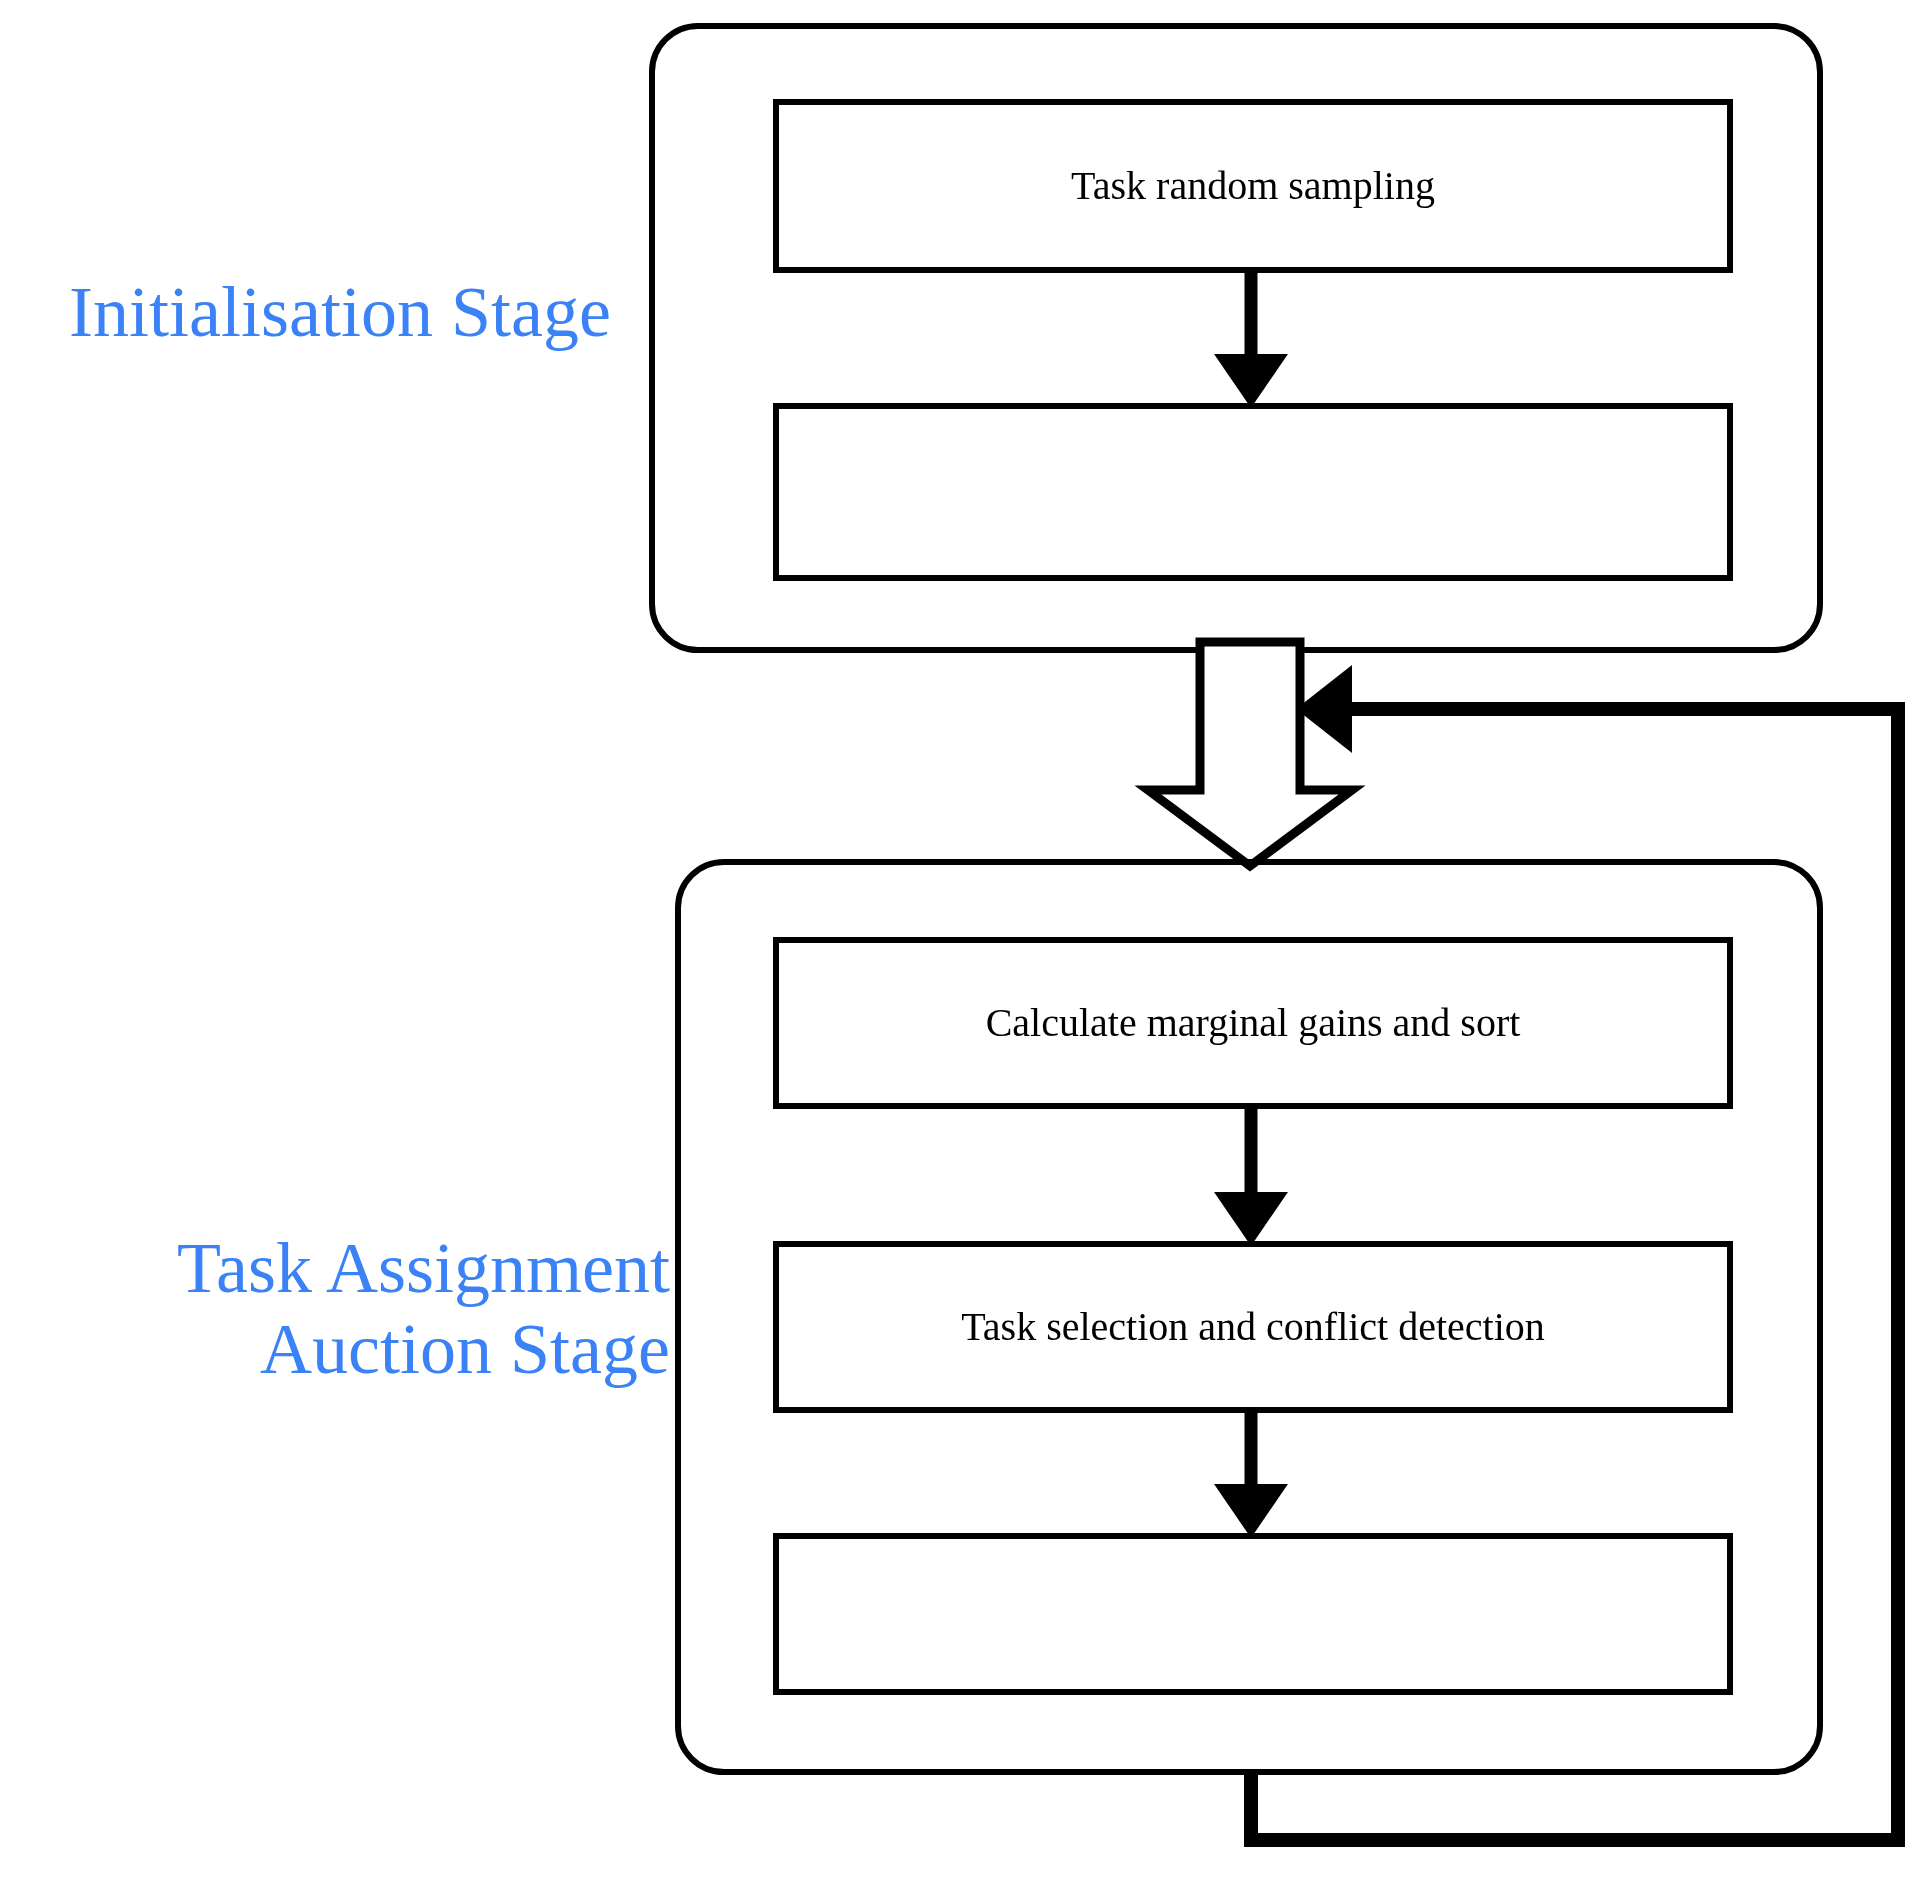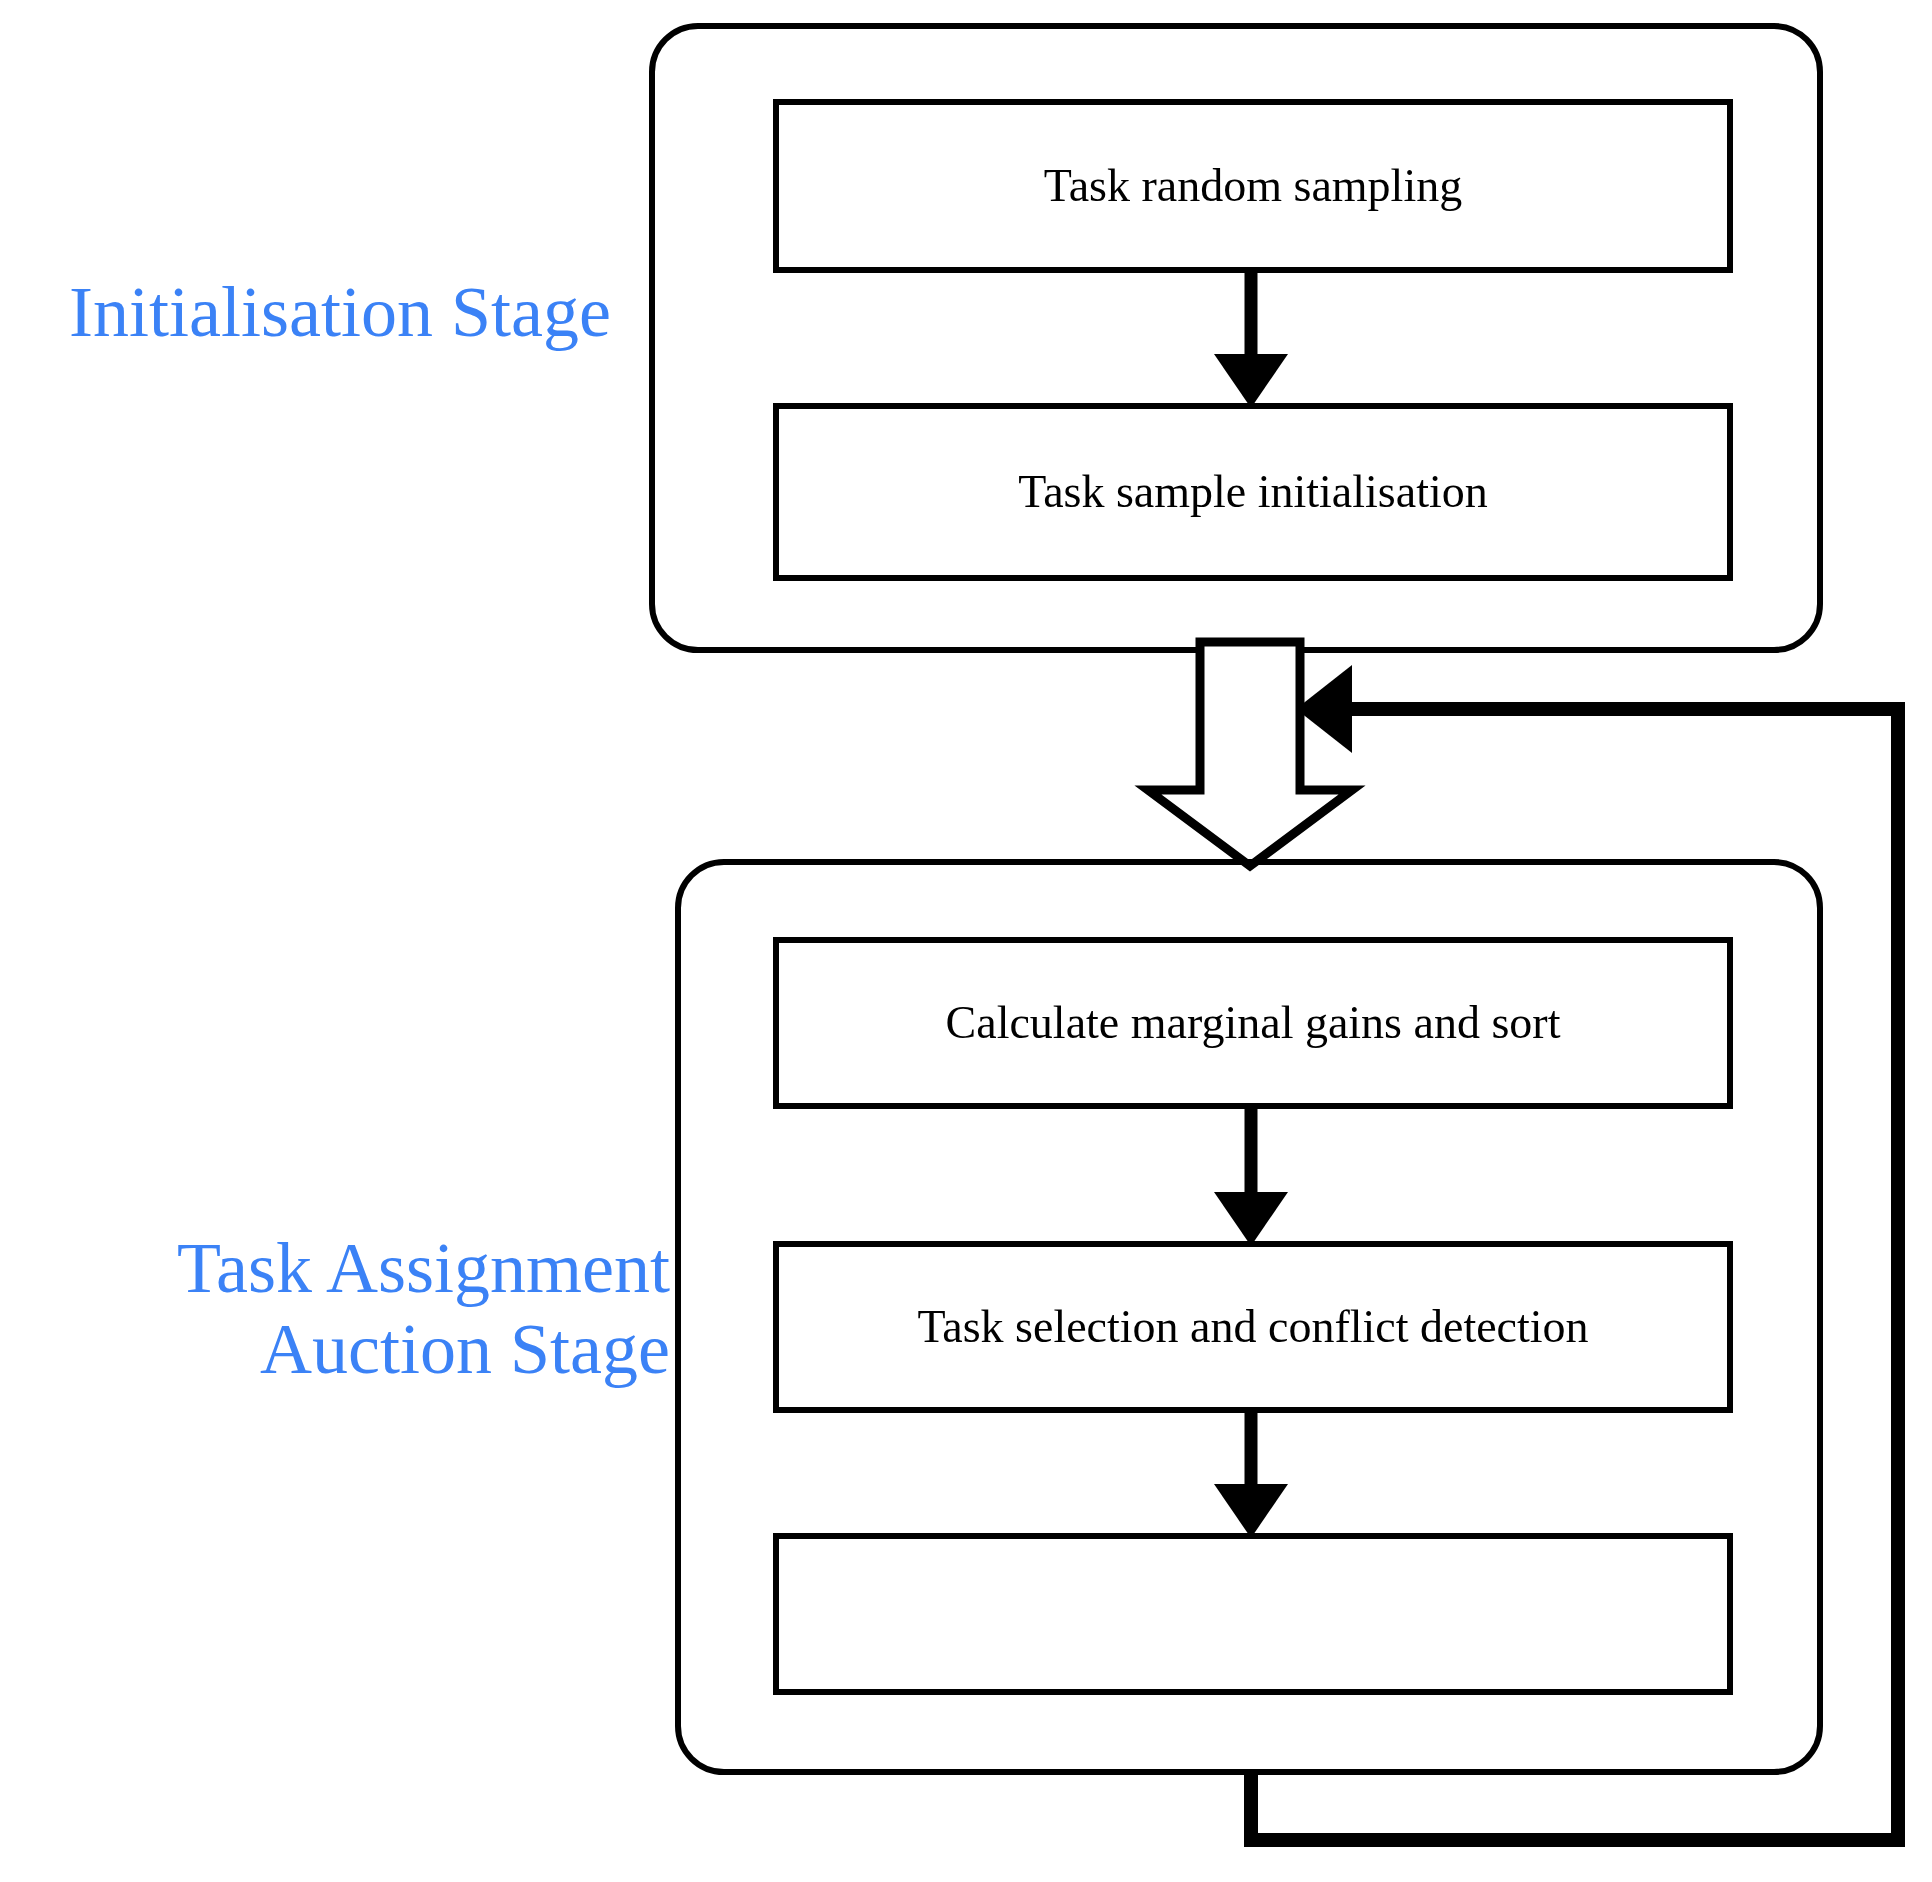--- a/index.html
+++ b/index.html
@@ -38,21 +38,21 @@
     user-select: none;
   }
   .box-label {
     position: absolute;
     display: flex;
     align-items: center;
     justify-content: center;
     text-align: center;
     color: #000000;
     font-family: "Liberation Serif", "DejaVu Serif", serif;
-    font-size: 46px;
+    font-size: 40px;
     line-height: 1.1;
     user-select: none;
   }
   #label-init-stage   { left: 10px;  top: 272px;  width: 660px; }
   #label-auction-stage{ left: 10px;  top: 1228px; width: 660px; text-align: right; }
 </style>
 </head>
 <body>
 
 <div id="canvas">
@@ -110,20 +110,19 @@
     </g>
   </svg>
 
   <div class="stage-label" id="label-init-stage">Initialisation Stage</div>
 
   <div class="stage-label" id="label-auction-stage">Task Assignment
 Auction Stage</div>
 
   <div class="box-label" style="left:776px; top:102px; width:954px; height:168px;">Task random sampling</div>
 
-  <div class="box-label" style="left:776px; top:406px; width:954px; height:172px;">Task sample initialisation</div>
 
   <div class="box-label" style="left:776px; top:940px; width:954px; height:166px;">Calculate marginal gains and sort</div>
 
   <div class="box-label" style="left:776px; top:1244px; width:954px; height:166px;">Task selection and conflict detection</div>
 
 
 </div>
 
 </body></html>

